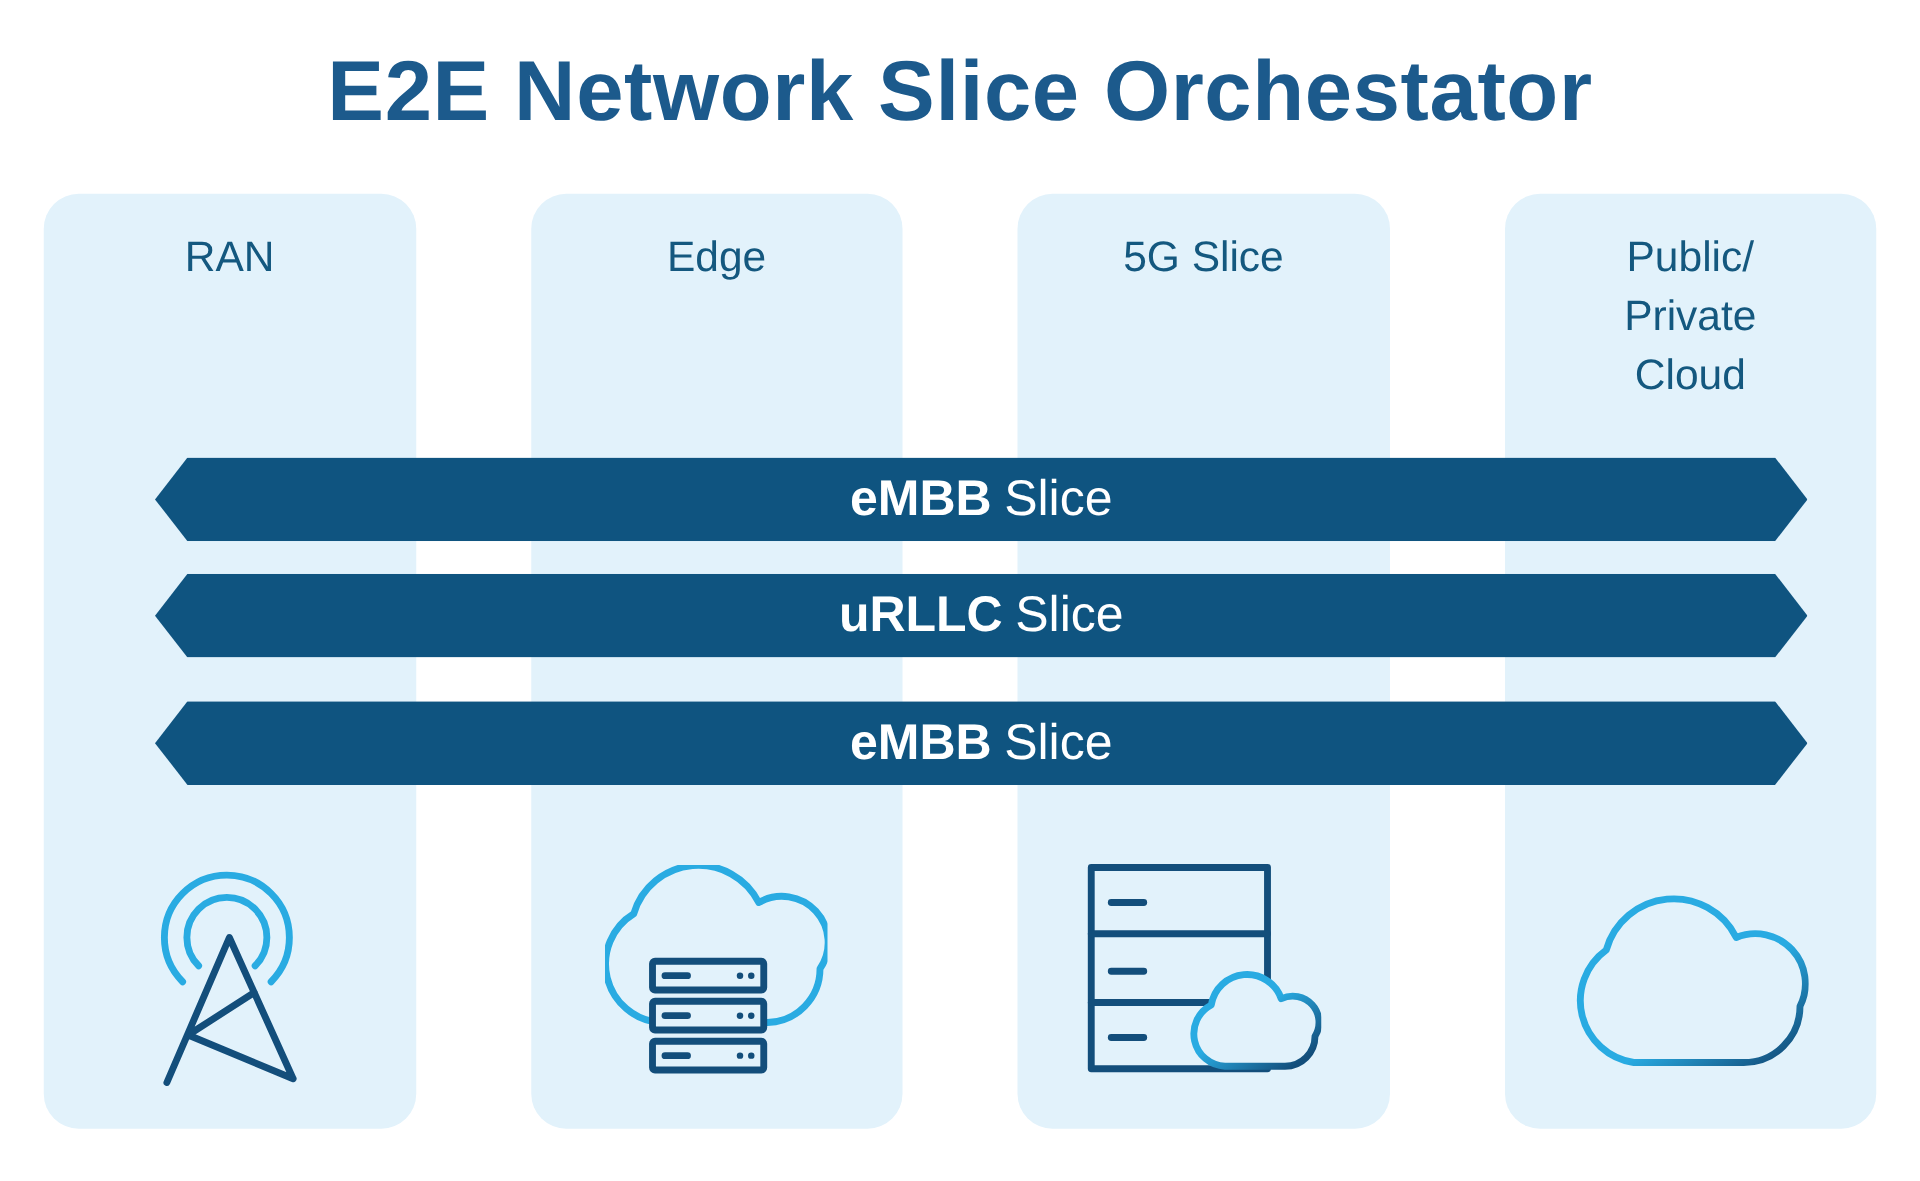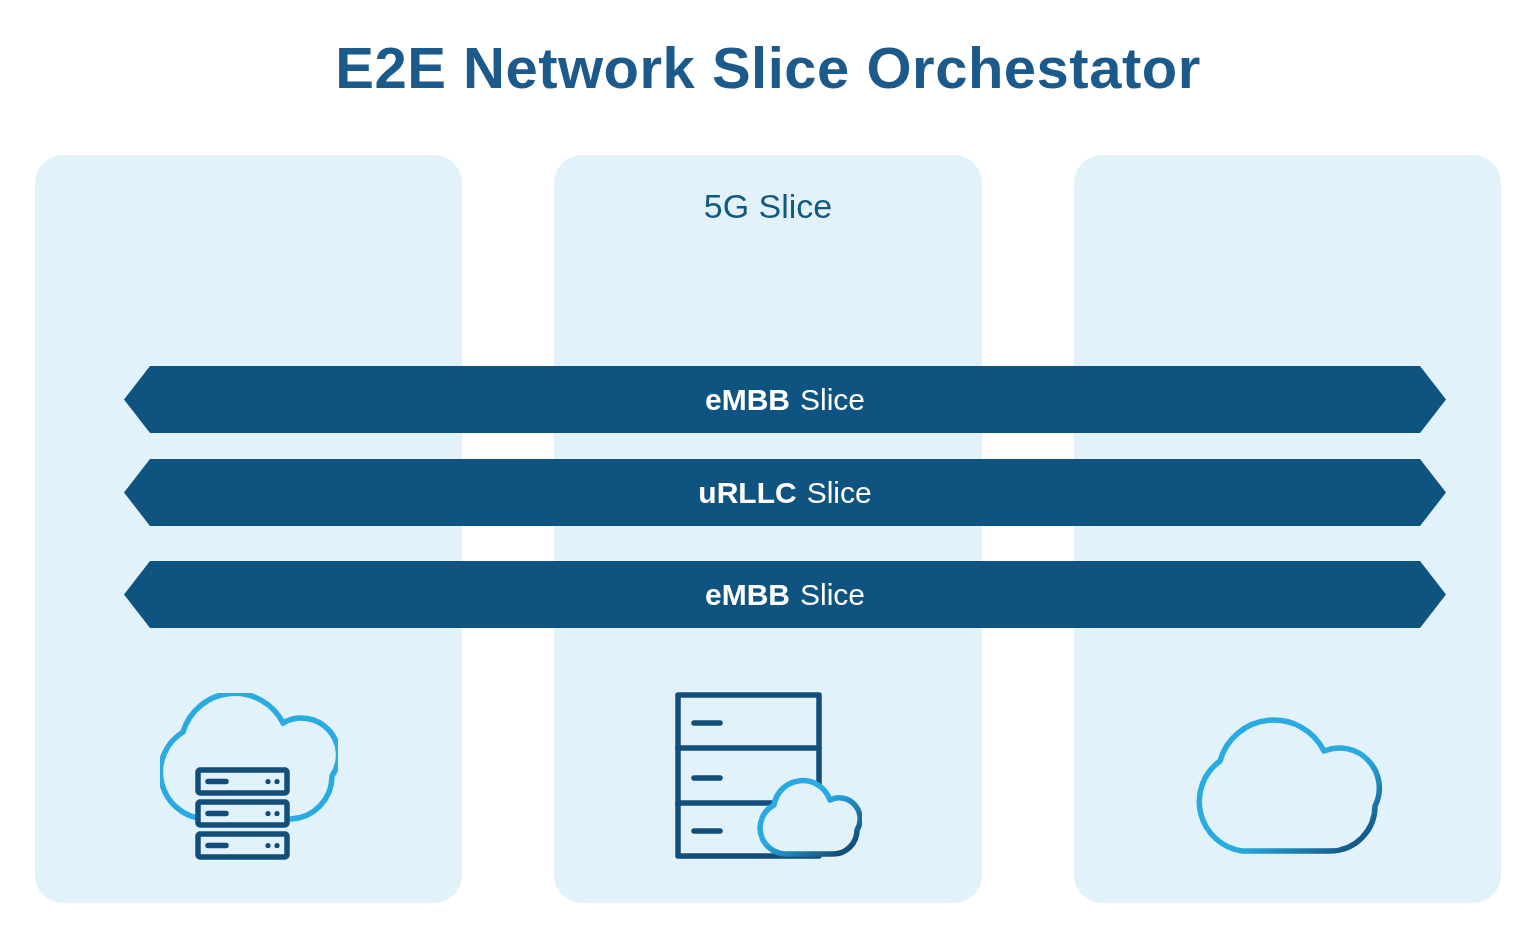--- a/index.html
+++ b/index.html
@@ -10,21 +10,21 @@
     background: #ffffff;
     overflow: hidden;
     font-family: "Liberation Sans", sans-serif;
   }
   .title {
     position: absolute;
     top: 34px;
     left: 0;
     width: 100%;
     text-align: center;
-    font-size: 58px;
+    font-size: 68px;
     font-weight: bold;
     letter-spacing: 0.5px;
     color: var(--title-text, #1c5a8c);
     margin: 0;
   }
   .columns {
     position: absolute;
     top: 155px;
     left: 35px;
     right: 35px;
@@ -60,21 +60,21 @@
     position: absolute;
     left: 124px;
     width: 1322px;
     height: 67px;
     background: var(--slice-bar-bg, #0f5480);
     clip-path: polygon(26px 0%, calc(100% - 26px) 0%, 100% 50%, calc(100% - 26px) 100%, 26px 100%, 0% 50%);
     display: flex;
     align-items: center;
     justify-content: center;
     color: var(--slice-text, #ffffff);
-    font-size: 30px;
+    font-size: 40px;
     z-index: 5;
   }
   .bar-embb  { top: 366px; }
   .bar-mmtc  { top: 459px; }
   .bar-urllc { top: 561px; }
   .bar .name { font-weight: bold; margin-right: 10px; }
   .bar .suffix { font-weight: normal; text-align: center; }
 
   svg .dark-stroke {
     stroke: var(--icon-stroke-dark, #134e7b);
@@ -97,22 +97,33 @@
 </style>
 </head>
 <body>
 
 <div class="canvas">
 
   <h1 class="title">E2E Network Slice Orchestator</h1>
 
   <div class="columns">
 
+    <div class="column">
+      <div class="col-label">RAN</div>
+      <div class="icon-slot slot-ran">
+        <svg width="115" height="182" viewBox="0 0 115 182" aria-hidden="true">
+          <path class="bright-stroke" d="M 19.6 95.4 A 50 50 0 1 1 90.4 95.4"></path>
+          <path class="bright-stroke" d="M 32.4 82.6 A 32 32 0 1 1 77.6 82.6"></path>
+          <path class="dark-stroke" d="M 7 176 L 57 60 L 108 173 M 77 104 L 24 138 L 108 173"></path>
+        </svg>
+      </div>
+    </div>
 
     <div class="column">
+      <div class="col-label">Edge</div>
       <div class="icon-slot slot-edge">
         <svg width="178" height="170" viewBox="0 0 178 170" aria-hidden="true">
           <path class="bright-stroke" d="M 44 126 H 130 A 43 43 0 0 0 172 83 A 37 37 0 0 0 123 30 A 54 54 0 0 0 23 39 A 47 47 0 0 0 44 126"></path>
           <g>
             <rect class="dark-stroke panel-fill" x="38" y="77" width="89" height="23" rx="2"></rect>
             <path class="dark-stroke" d="M 48 88.5 H 66"></path>
             <circle class="dark-fill" cx="108" cy="88.5" r="2.6"></circle>
             <circle class="dark-fill" cx="117" cy="88.5" r="2.6"></circle>
             <rect class="dark-stroke panel-fill" x="38" y="109" width="89" height="23" rx="2"></rect>
             <path class="dark-stroke" d="M 48 120.5 H 66"></path>
@@ -141,20 +152,23 @@
           <path class="dark-stroke" d="M 4 57 H 145 M 4 112 H 145"></path>
           <path class="dark-stroke" d="M 20 32 H 46 M 20 87 H 46 M 20 140 H 46"></path>
           <g transform="translate(87,92)">
             <path class="panel-fill" style="stroke: url(#gradMini); stroke-width: 5.5; stroke-linecap: round; stroke-linejoin: round;" d="M 24 71 H 72 A 24 24 0 0 0 96 47 A 21 21 0 0 0 69 17 A 29 29 0 0 0 13 22 A 26 26 0 0 0 24 71"></path>
           </g>
         </svg>
       </div>
     </div>
 
     <div class="column">
+      <div class="col-label">Public/
+Private
+Cloud</div>
       <div class="icon-slot slot-cloud">
         <svg width="190" height="146" viewBox="-5 -8 190 146" aria-hidden="true">
           <defs>
             <linearGradient id="gradBig" x1="0" y1="0" x2="1" y2="1">
               <stop offset="0.6" class="stop-bright"></stop>
               <stop offset="0.95" class="stop-dark"></stop>
             </linearGradient>
           </defs>
           <path fill="none" style="stroke: url(#gradBig); stroke-width: 5.5; stroke-linecap: round; stroke-linejoin: round;" d="M 45 130 H 133 A 45 45 0 0 0 178 85 A 40 40 0 0 0 127 30 A 56 56 0 0 0 23 40 A 50 50 0 0 0 45 130"></path>
         </svg>

